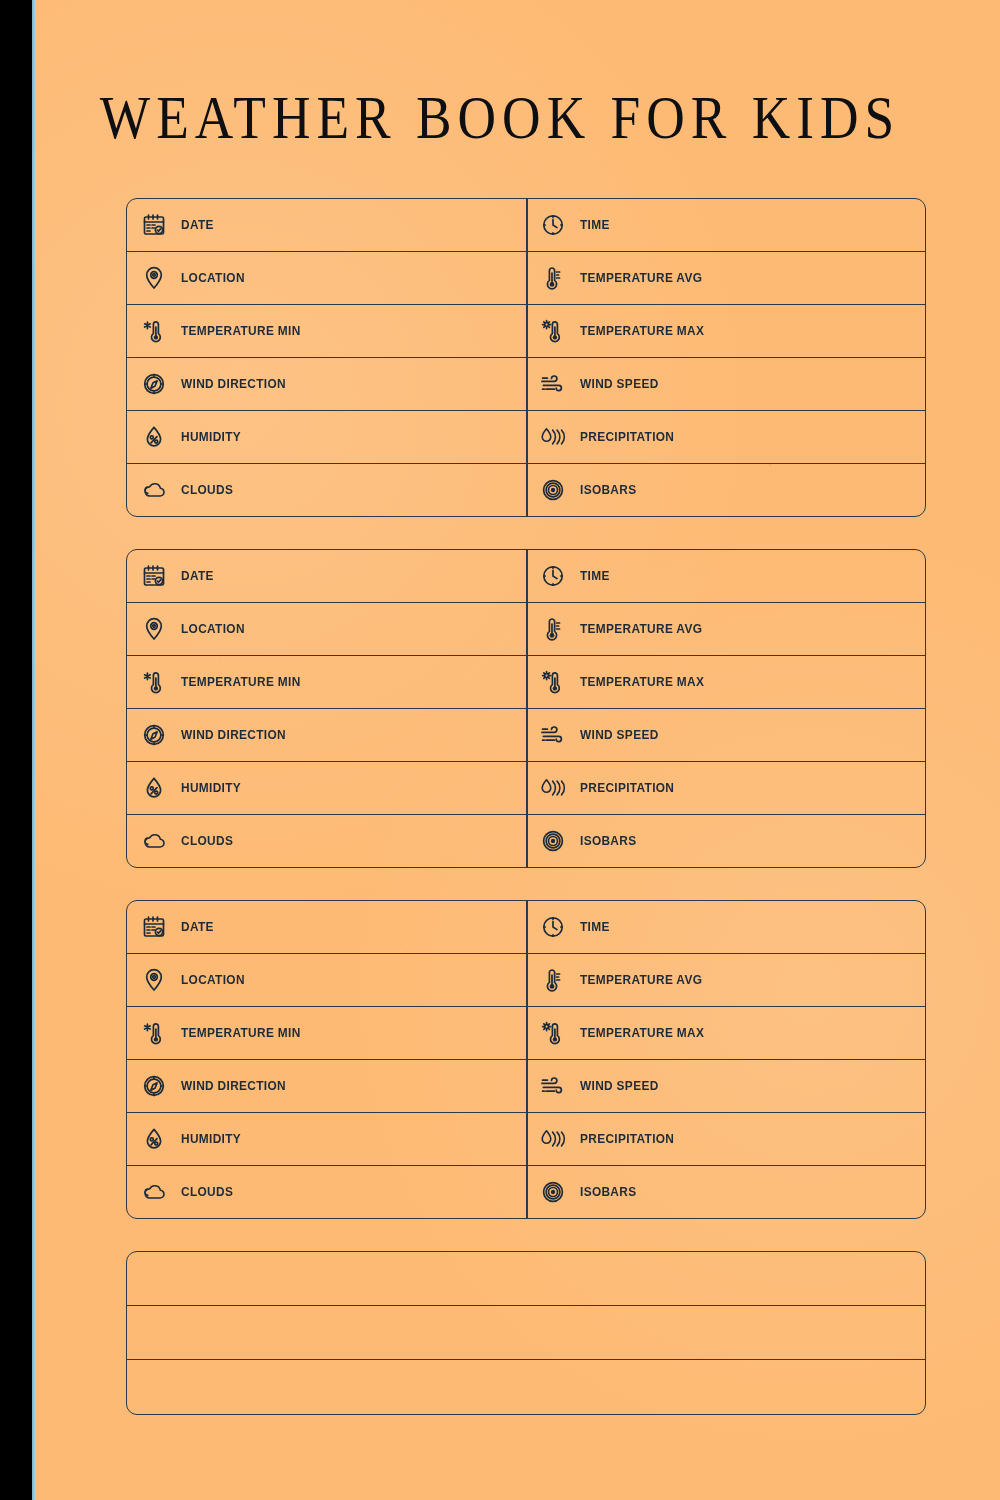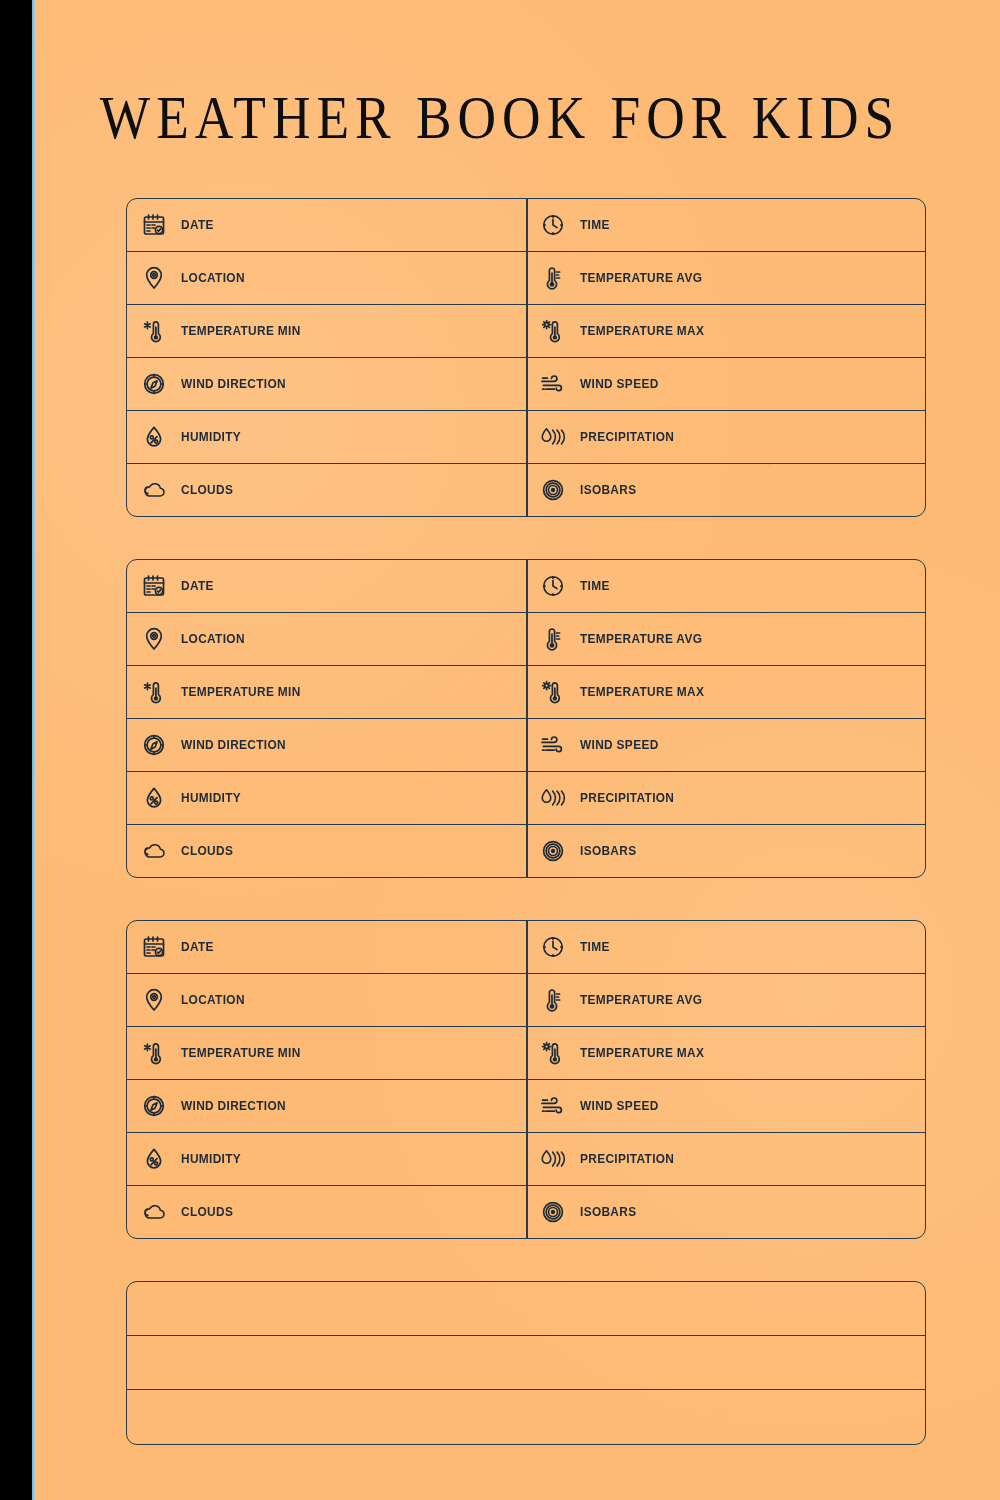--- a/index.html
+++ b/index.html
@@ -98,21 +98,21 @@
     left: 126px;
     top: 198px;
     width: 800px;
     z-index: 6;
   }
 
   .card {
     position: relative;
     border: 1.6px solid #2b3a49;
     border-radius: 11px;
-    margin-bottom: 42px;
+    margin-bottom: 32px;
     overflow: hidden;
     background: transparent;
   }
 
   
   .card .col-divider {
     position: absolute;
     left: 399px;
     top: 0;
     bottom: 0;

